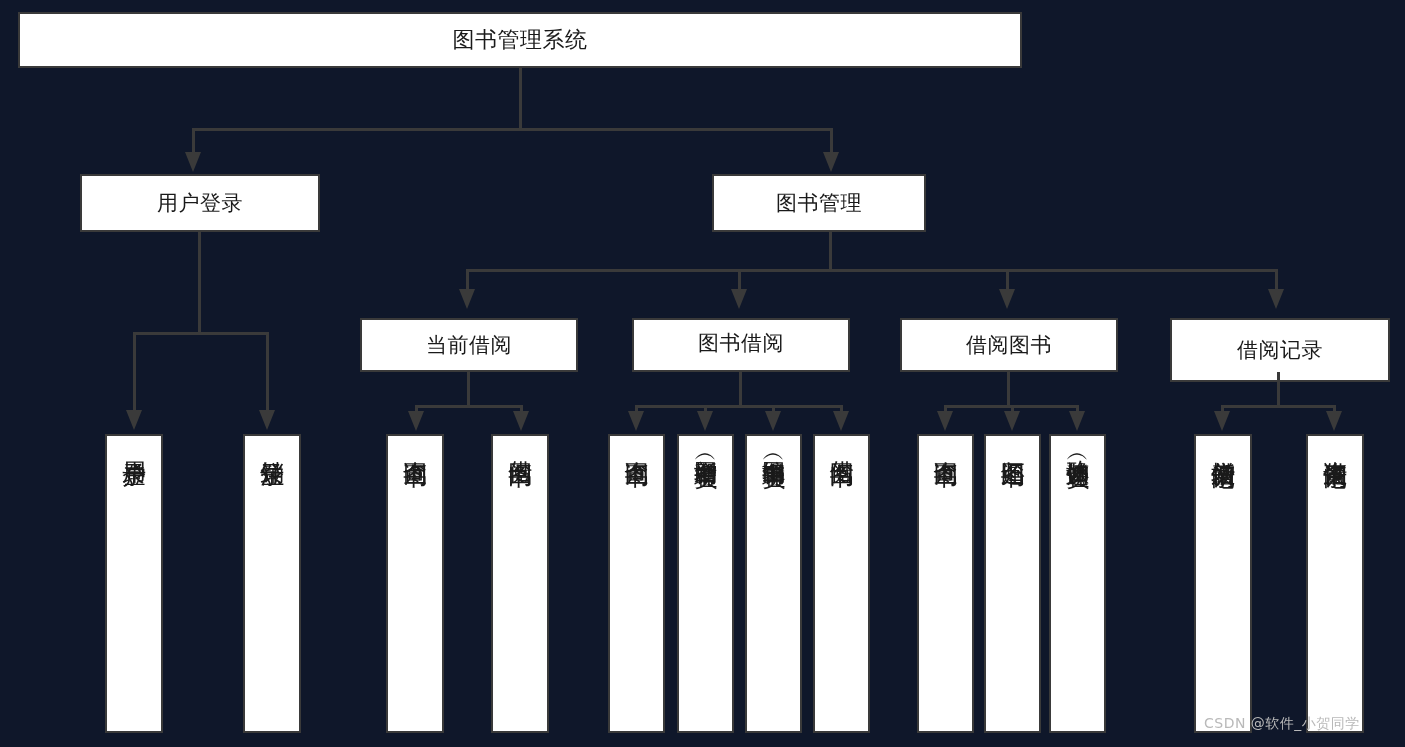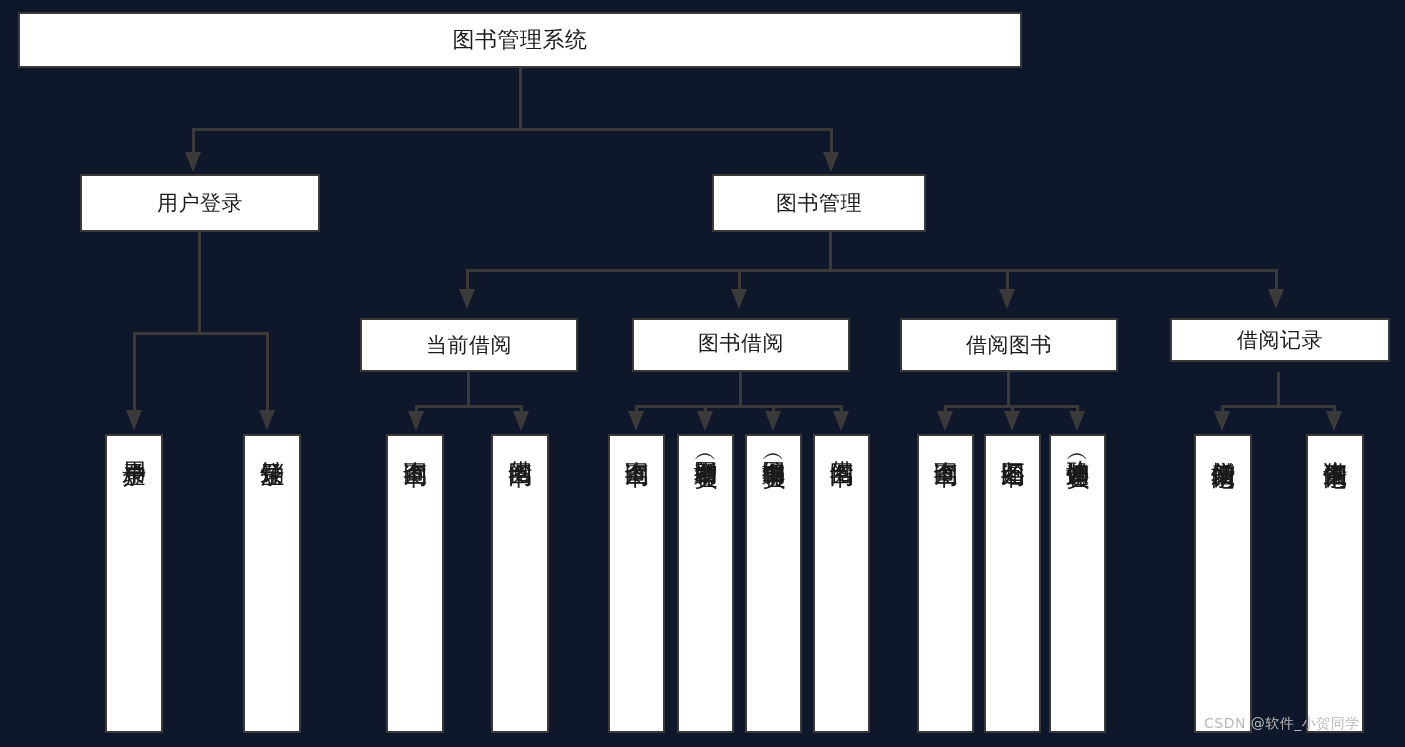--- a/index.html
+++ b/index.html
@@ -126,21 +126,21 @@
 
   <div class="node horiz" style="left:360px; top:318px; width:218px; height:54px;">
     <span class="label">当前借阅</span>
   </div>
   <div class="node horiz" style="left:632px; top:318px; width:218px; height:54px;font-family:Liberation Mono, monospace;">
     <span class="label">图书借阅</span>
   </div>
   <div class="node horiz" style="left:900px; top:318px; width:218px; height:54px;">
     <span class="label">借阅图书</span>
   </div>
-  <div class="node horiz" style="left:1170px; top:318px; width:220px; height:44px;">
+  <div class="node horiz" style="left:1170px; top:318px; width:220px; height:64px;">
     <span class="label">借阅记录</span>
   </div>
 
   <div class="conn vline" style="left:467px; top:372px; width:3px; height:36px;"></div>
   <div class="conn hline" style="left:415px; top:405px; width:108px; height:3px;"></div>
   <div class="conn vline" style="left:415px; top:405px; width:3px; height:8px;"></div>
   <div class="conn vline" style="left:520px; top:405px; width:3px; height:8px;"></div>
   <div class="arrow" style="left:408px; top:411px;"></div>
   <div class="arrow" style="left:513px; top:411px;"></div>
 

